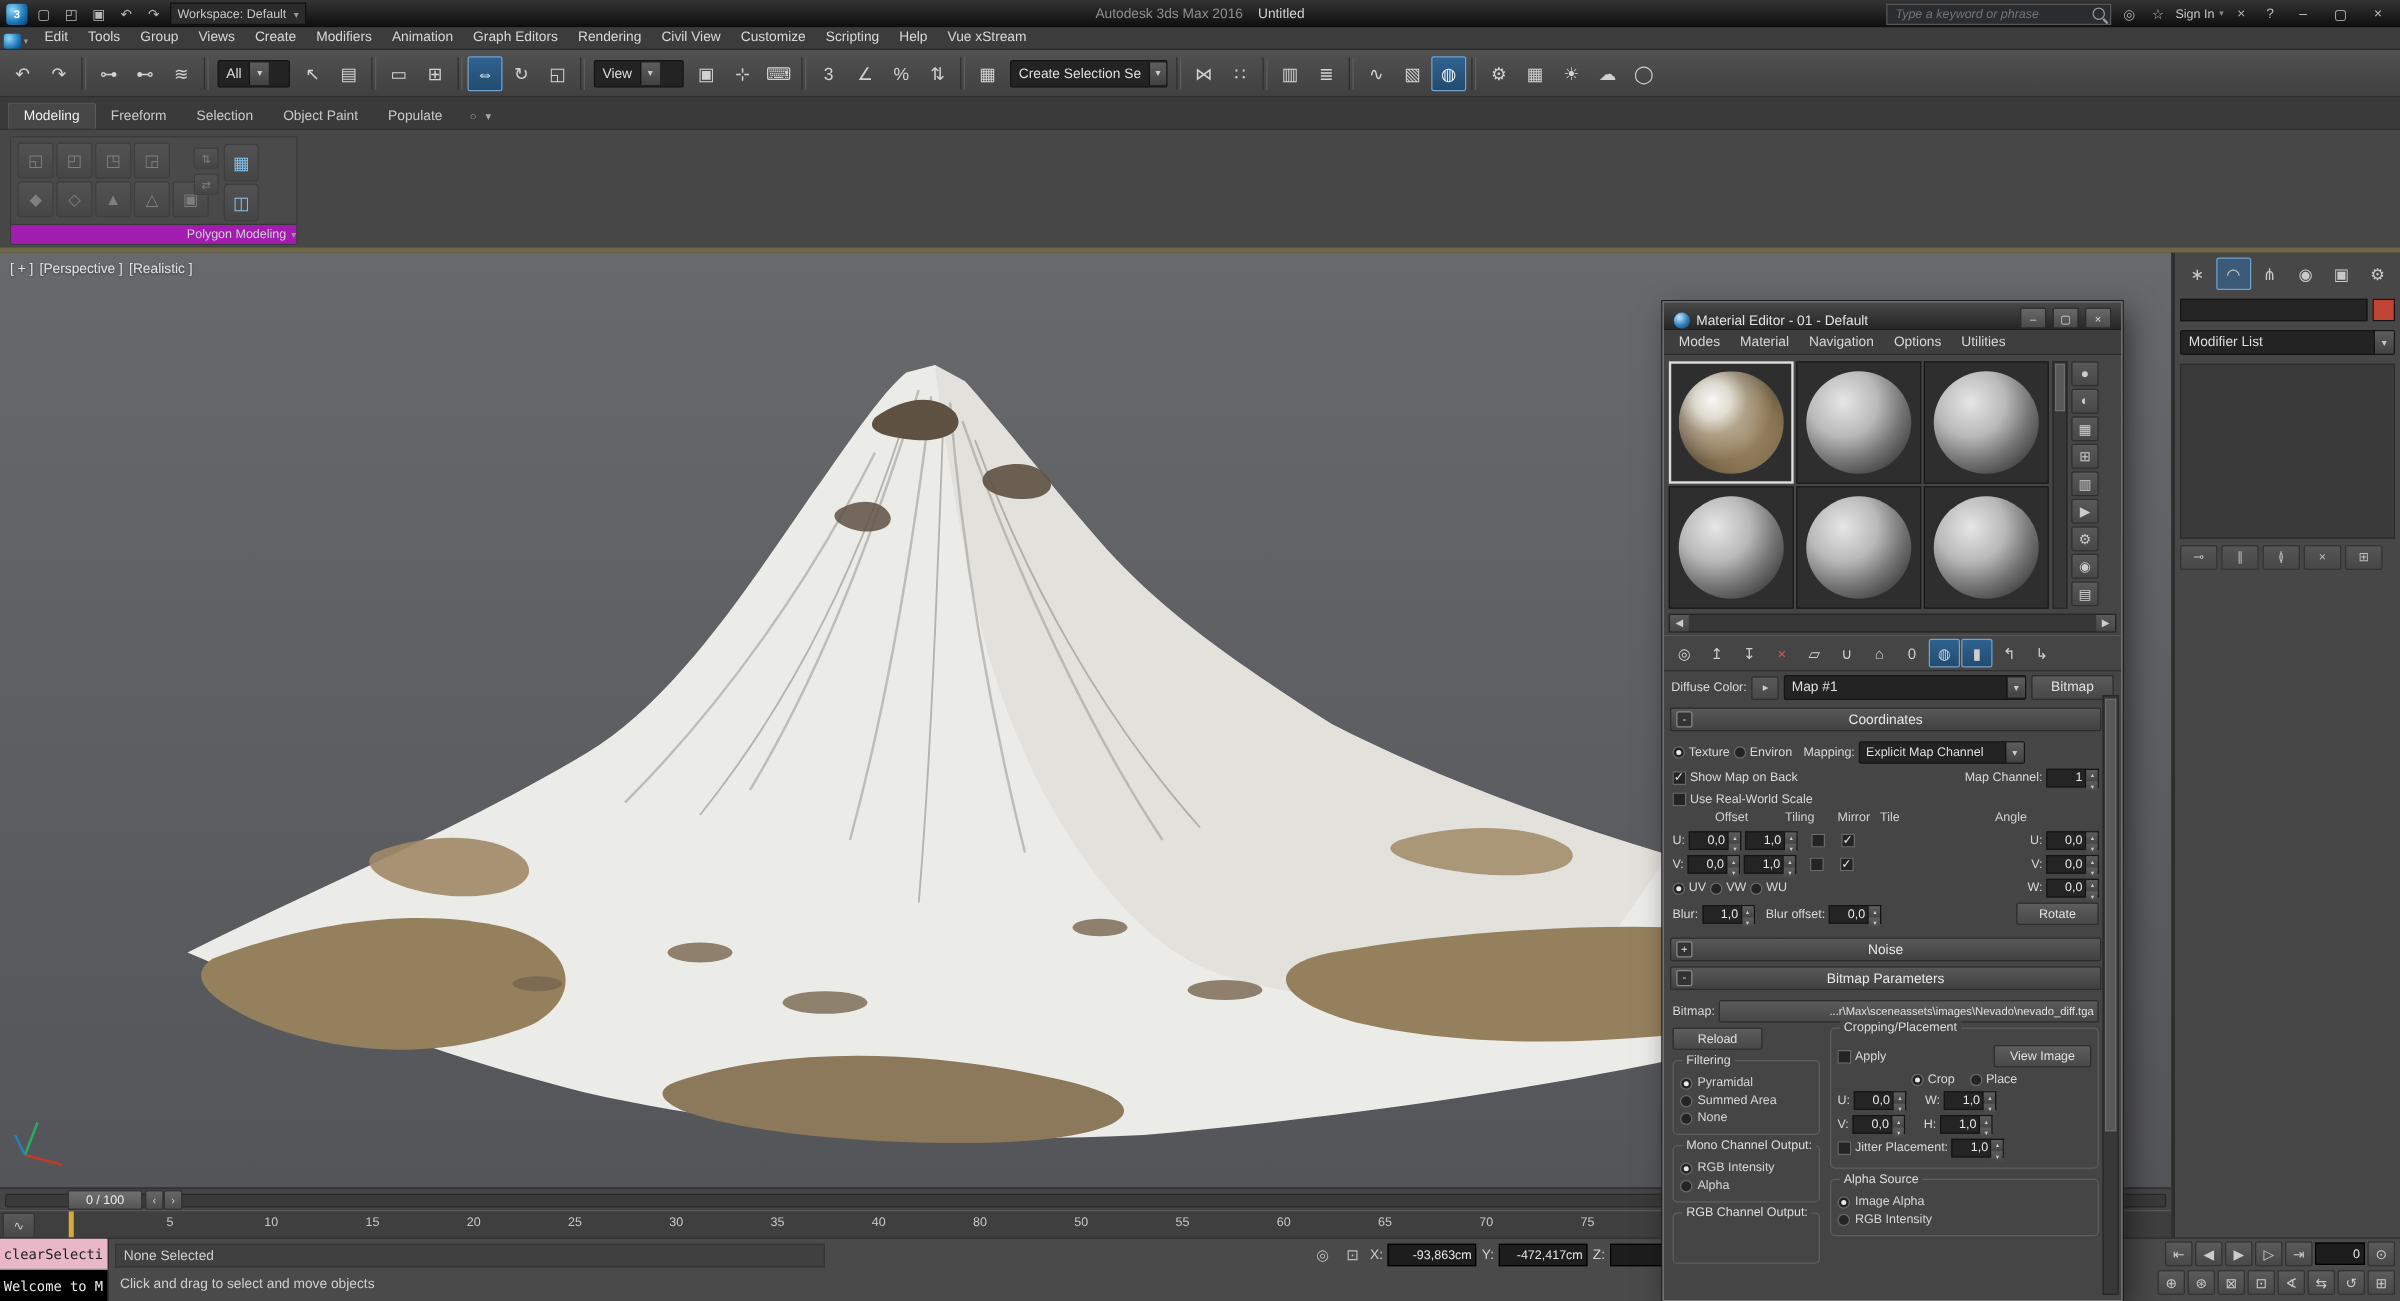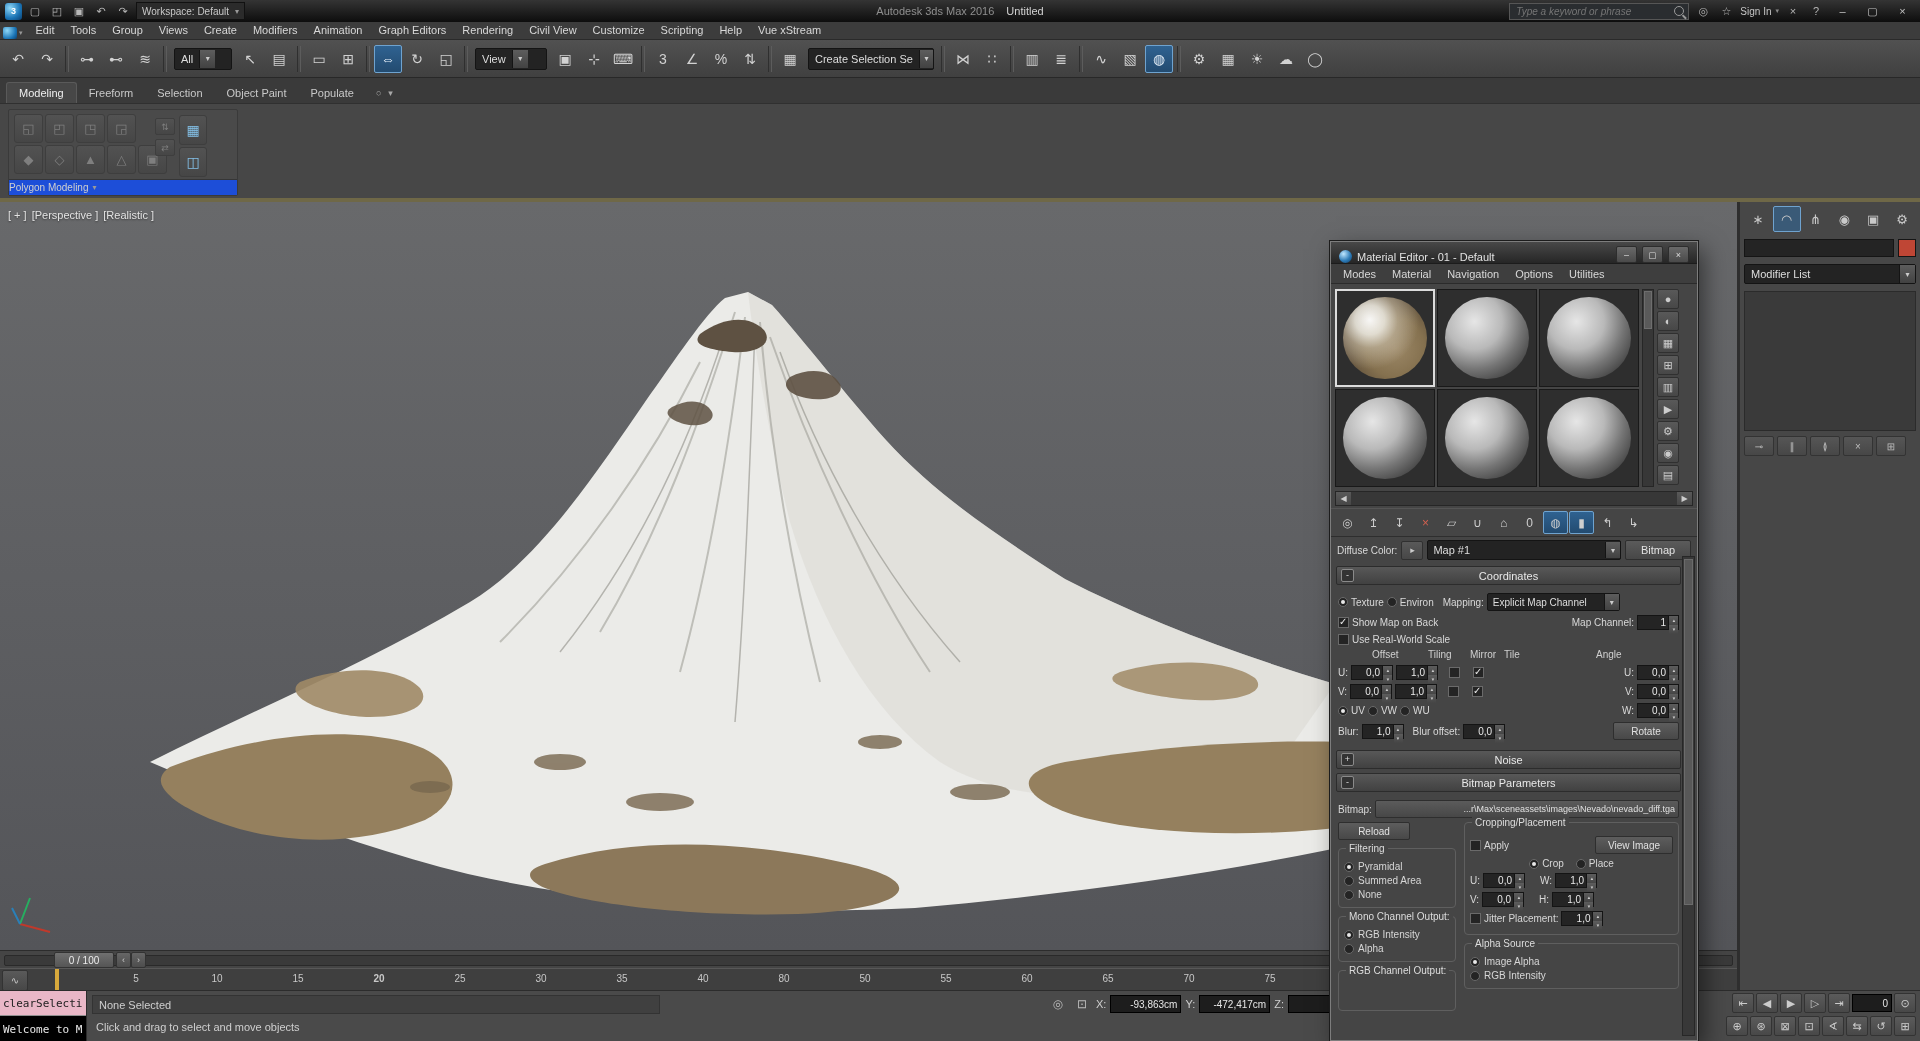--- a/index.html
+++ b/index.html
@@ -54,22 +54,22 @@
   .pmrow{display:flex;gap:2px;margin-bottom:2px}
   .pmi{width:27px;height:27px;border:1px solid #3e3e3e;border-radius:3px;background:linear-gradient(#525252,#464646);
        display:flex;align-items:center;justify-content:center;font-size:13px;color:#d0d0d0}
   .pmi.disabled,.pms.disabled{color:#7f7f7f}
   .pm-smallcol{position:absolute;left:146px;top:8px;display:flex;flex-direction:column;gap:4px}
   .pms{width:18px;height:15px;border:1px solid #3e3e3e;border-radius:2px;background:linear-gradient(#525252,#464646);
        display:flex;align-items:center;justify-content:center;font-size:9px;color:#c0c0c0}
   .pm-bluecol{position:absolute;left:170px;top:5px;display:flex;flex-direction:column;gap:2px}
   .pmb{width:26px;height:28px;border:1px solid #3e3e3e;border-radius:3px;background:linear-gradient(#525252,#464646);
        display:flex;align-items:center;justify-content:center;font-size:14px;color:#84c1e8}
-  #pm-title{position:absolute;left:0;right:0;bottom:0;height:15px;background:#1d4ed8;border-top:1px solid #363636;color:#cfcfcf;
-            font-size:10px;display:flex;align-items:center;justify-content:flex-start;gap:4px}
+  #pm-title{position:absolute;left:0;right:0;bottom:0;height:15px;background:#a21caf;border-top:1px solid #363636;color:#cfcfcf;
+            font-size:10px;display:flex;align-items:center;justify-content:flex-end;gap:4px}
   #pm-title::after{content:"▾";font-size:8px;color:#999}
   #ribbon-border{position:absolute;left:0;top:198px;width:1920px;height:4px;background:#6f6847;z-index:5}
   
   #viewport{position:absolute;left:0;top:202px;width:1737px;height:748px;background:linear-gradient(#68696b,#545559);overflow:hidden;z-index:1}
   #vp-label{position:absolute;left:8px;top:7px;display:flex;gap:5px;color:#e3e3e3;text-shadow:0 1px 2px rgba(0,0,0,.45);z-index:2}
   #vp-axis{position:absolute;left:8px;bottom:12px;z-index:2}
   #terrain{position:absolute;left:0;top:0;width:100%;height:100%}
   
   #cmd-divider{position:absolute;left:1737px;top:202px;width:3px;height:839px;background:#2e2e2e;z-index:2}
   #cmd-panel{position:absolute;left:1740px;top:202px;width:180px;height:788px;background:#474747;box-sizing:border-box;padding:4px;z-index:2}
@@ -422,21 +422,21 @@
   <div class="ts-handle" data-name="time-slider-handle">0 / 100</div>
   <div class="ts-mini" style="left:116px" data-name="previous-frame-button">‹</div>
   <div class="ts-mini" style="left:131px" data-name="next-frame-button">›</div>
 </div>
 <div id="ruler" data-name="track-bar">
   <div class="frame-marker" data-name="current-frame-marker"></div>
   <div class="mcb" data-name="mini-curve-editor-button">∿</div>
   <span class="tick" data-name="timeline-tick" style="left: 136px;">5</span>
     <span class="tick" data-name="timeline-tick" style="left: 217px;">10</span>
     <span class="tick" data-name="timeline-tick" style="left: 298px;">15</span>
-    <span class="tick" data-name="timeline-tick" style="left: 379px; font-weight: bold;">20</span>
+    <span class="tick" data-name="timeline-tick" style="left: 379px;">20</span>
     <span class="tick" data-name="timeline-tick" style="left: 460px;">25</span>
     <span class="tick" data-name="timeline-tick" style="left: 541px;">30</span>
     <span class="tick" data-name="timeline-tick" style="left: 622px;">35</span>
     <span class="tick" data-name="timeline-tick" style="left: 703px;">40</span>
     <span class="tick" data-name="timeline-tick" style="left: 784px;">80</span>
     <span class="tick" data-name="timeline-tick" style="left: 865px;">50</span>
     <span class="tick" data-name="timeline-tick" style="left: 946px;">55</span>
     <span class="tick" data-name="timeline-tick" style="left: 1027px;">60</span>
     <span class="tick" data-name="timeline-tick" style="left: 1108px;">65</span>
     <span class="tick" data-name="timeline-tick" style="left: 1189px;">70</span>

